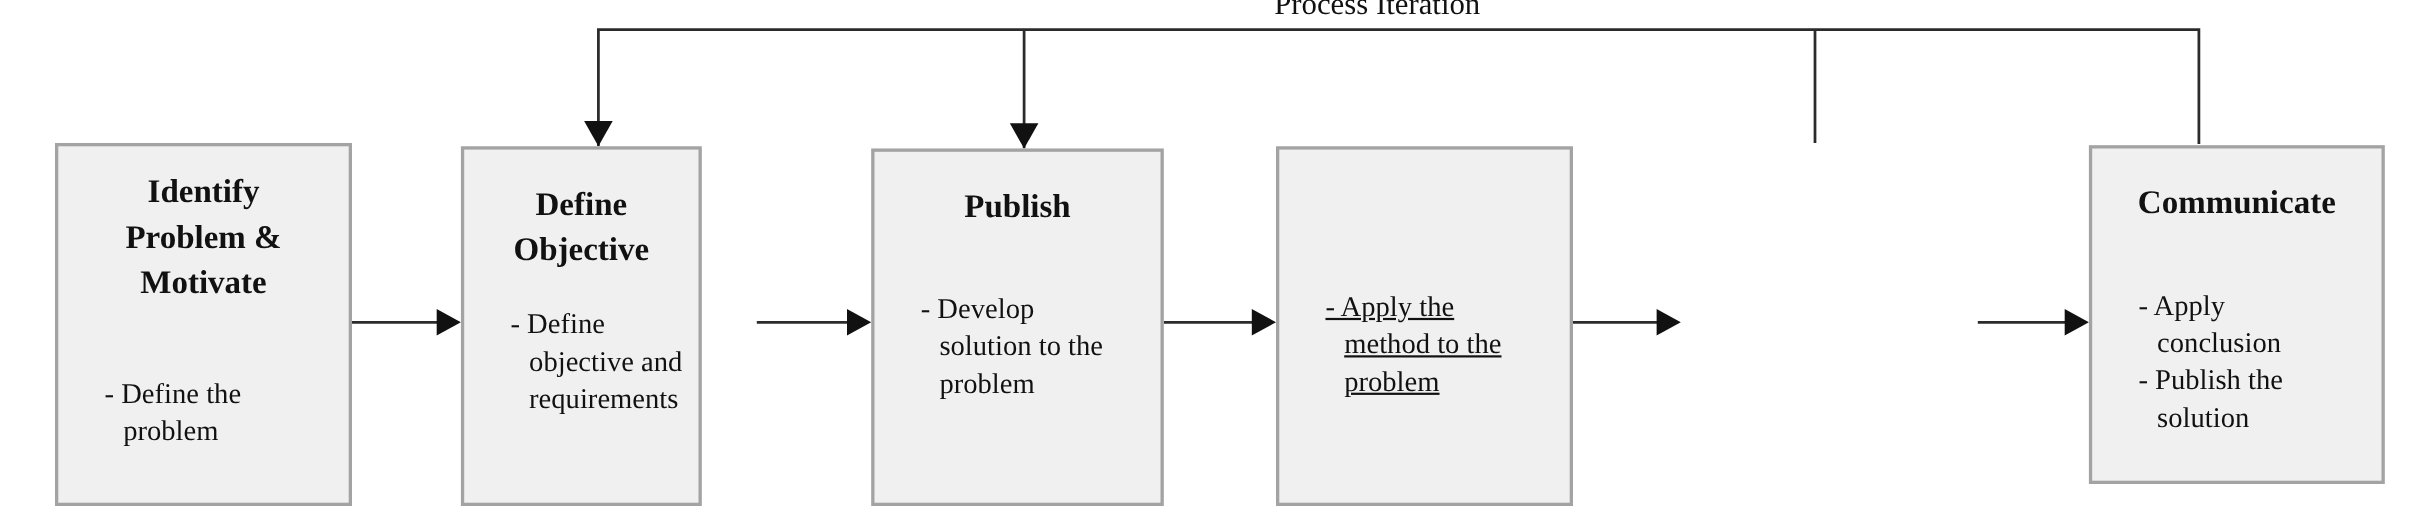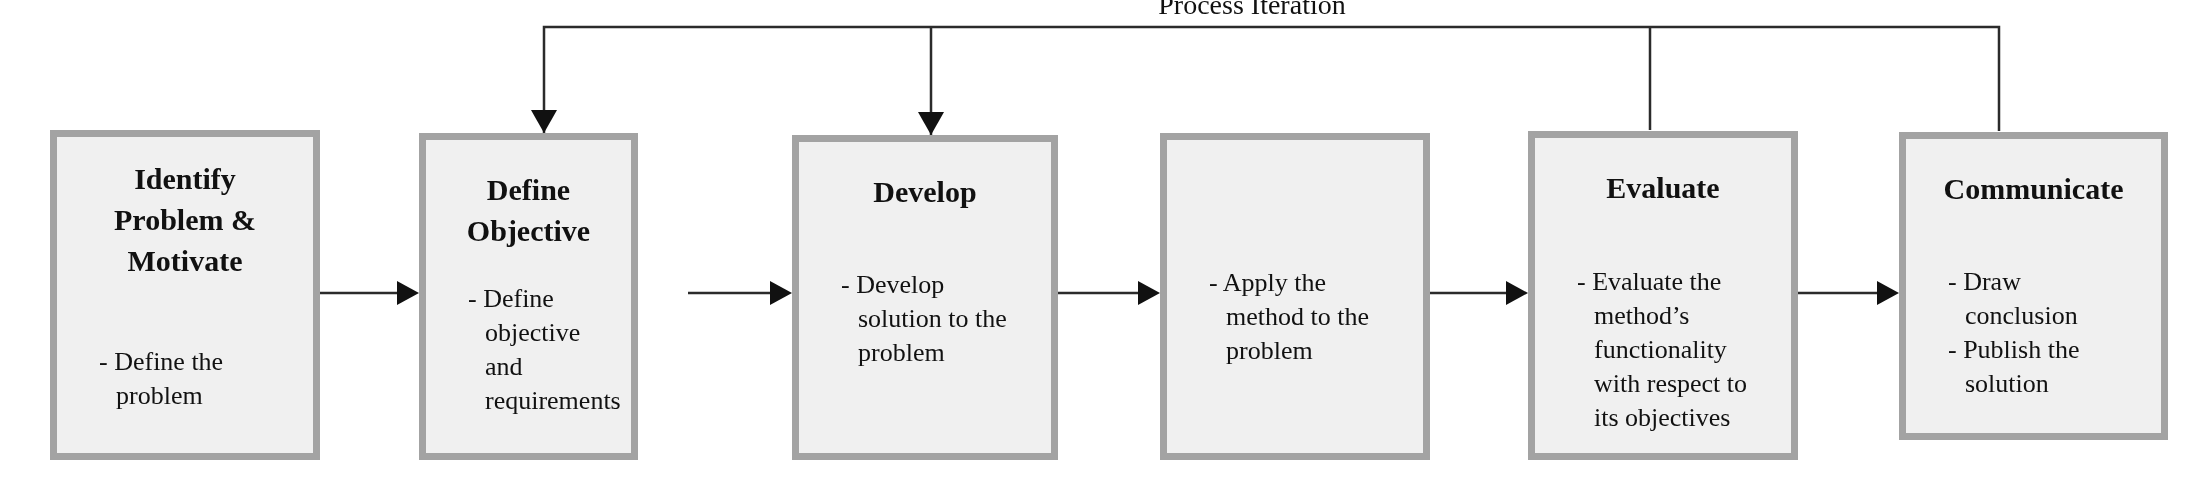--- a/index.html
+++ b/index.html
@@ -3,41 +3,41 @@
 <meta charset="utf-8">
 <style>
   html,body { margin:0; padding:0; background:#ffffff; }
   .canvas {
     position:relative; width:2196px; height:478px; overflow:hidden;
     background:#ffffff; font-family:"Liberation Serif", serif; color:#111111;
   }
   .connectors { position:absolute; left:0; top:0; pointer-events:none; }
   .step {
     position:absolute; box-sizing:border-box;
-    background:#f0f0f0; border:7px solid #a3a3a3;
+    background:#f0f0f0; border:3px solid #a3a3a3;
   }
   .s1 { left:50px;   top:130px; width:270px; height:330px; }
   .s2 { left:419px;  top:133px; width:219px; height:327px; }
   .s3 { left:792px;  top:135px; width:266px; height:325px; }
   .s4 { left:1160px; top:133px; width:270px; height:327px; }
   .s5 { left:1528px; top:131px; width:270px; height:329px; }
   .s6 { left:1899px; top:132px; width:269px; height:308px; }
   .step-title {
     margin-top:29px; text-align:center; font-weight:bold;
     font-size:30px; line-height:41px; white-space:pre-line;
   }
   .s1 .step-title { margin-top:21px; }
   .step-body {
     position:absolute; left:42px; right:8px;
     font-size:26px; line-height:34px;
   }
   .s1 .step-body { top:208px; }
   .s2 .step-body { top:142px; }
   .s3 .step-body { top:126px; }
-  .s4 .step-body { top:126px; }
+  .s4 .step-body { top:126px;text-decoration:underline; }
   .s5 .step-body { top:127px; }
   .s6 .step-body { top:126px; }
   .bullet { padding-left:17px; text-indent:-17px; white-space:pre-line; }
   .iteration-label {
     position:absolute; left:1118px; top:-9px; width:268px;
     text-align:center; font-size:28px; line-height:28px; color:#111111;
   }
 </style>
 </head>
 <body>
@@ -88,50 +88,40 @@
     <div class="step-title">Define
 Objective</div>
     <div class="step-body">
       <div class="bullet">- Define
 objective and
 requirements</div>
     </div>
   </div>
 
   <div class="step s3">
-    <div class="step-title">Develop</div>
+    <div class="step-title">Publish</div>
     <div class="step-body">
       <div class="bullet">- Develop
 solution to the
 problem</div>
     </div>
   </div>
 
   <div class="step s4">
     <div class="step-body">
       <div class="bullet">- Apply the
 method to the
 problem</div>
     </div>
   </div>
 
-  <div class="step s5">
-    <div class="step-title">Evaluate</div>
-    <div class="step-body">
-      <div class="bullet">- Evaluate the
-method’s
-functionality
-with respect to
-its objectives</div>
-    </div>
-  </div>
 
   <div class="step s6">
     <div class="step-title">Communicate</div>
     <div class="step-body">
-      <div class="bullet">- Draw
+      <div class="bullet">- Apply
 conclusion</div>
       <div class="bullet">- Publish the
 solution</div>
     </div>
   </div>
 
 </div>
 
 </body></html>

